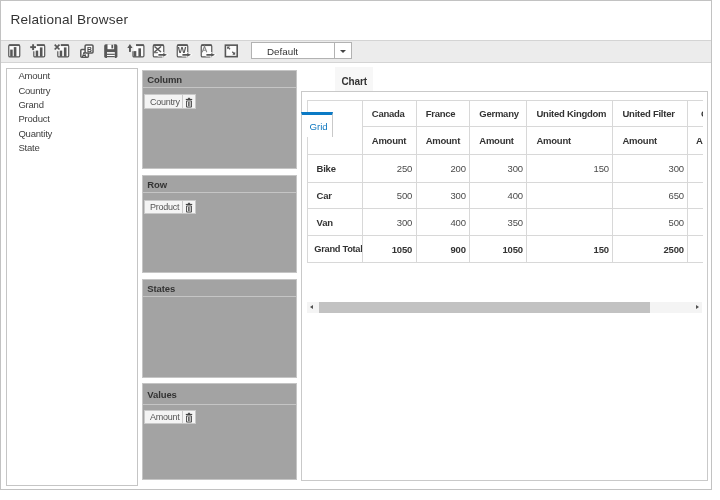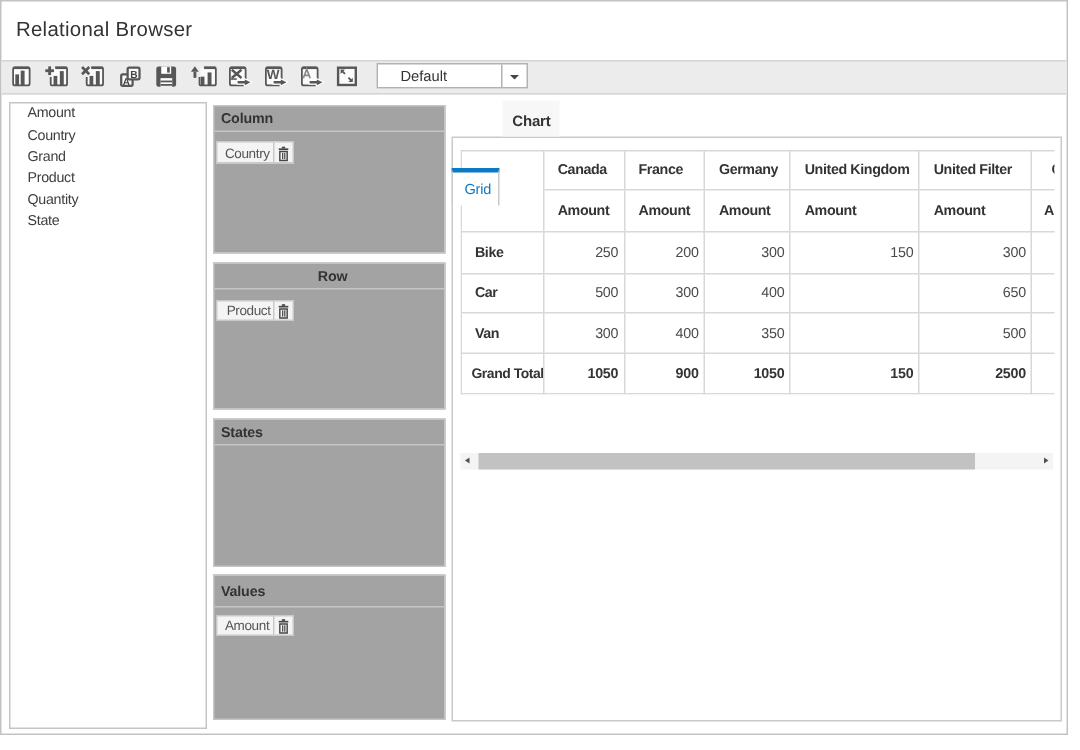--- a/index.html
+++ b/index.html
@@ -151,21 +151,21 @@
               <rect x="3.8" y="2.9" width="6.4" height="1.1"></rect>
               <rect x="5.9" y="1.8" width="2.2" height="1.1"></rect>
               <path d="M4.55 4.95 h4.9 v6.1 h-4.9 z" fill="none" stroke="#454545" stroke-width="0.95"></path>
               <rect x="6.05" y="5.9" width="0.8" height="4.2"></rect>
               <rect x="7.45" y="5.9" width="0.8" height="4.2"></rect>
             </g>
           </svg>
         </span>
       </div>
   </div>
-  <div class="axisbox" style="top:174.6px; height:98.4px;text-align:center;">
+  <div class="axisbox" style="top:174.6px; height:98.4px;">
     <div class="hd">Row</div>
     <div class="chip" style="top:24.2px;">
         <span class="t">Product</span>
         <span class="d">
           <svg width="14" height="14" viewBox="0 0 14 14" style="position:absolute;left:-0.5px;top:0.3px;">
             <g fill="#454545">
               <rect x="3.8" y="2.9" width="6.4" height="1.1"></rect>
               <rect x="5.9" y="1.8" width="2.2" height="1.1"></rect>
               <path d="M4.55 4.95 h4.9 v6.1 h-4.9 z" fill="none" stroke="#454545" stroke-width="0.95"></path>
               <rect x="6.05" y="5.9" width="0.8" height="4.2"></rect>

